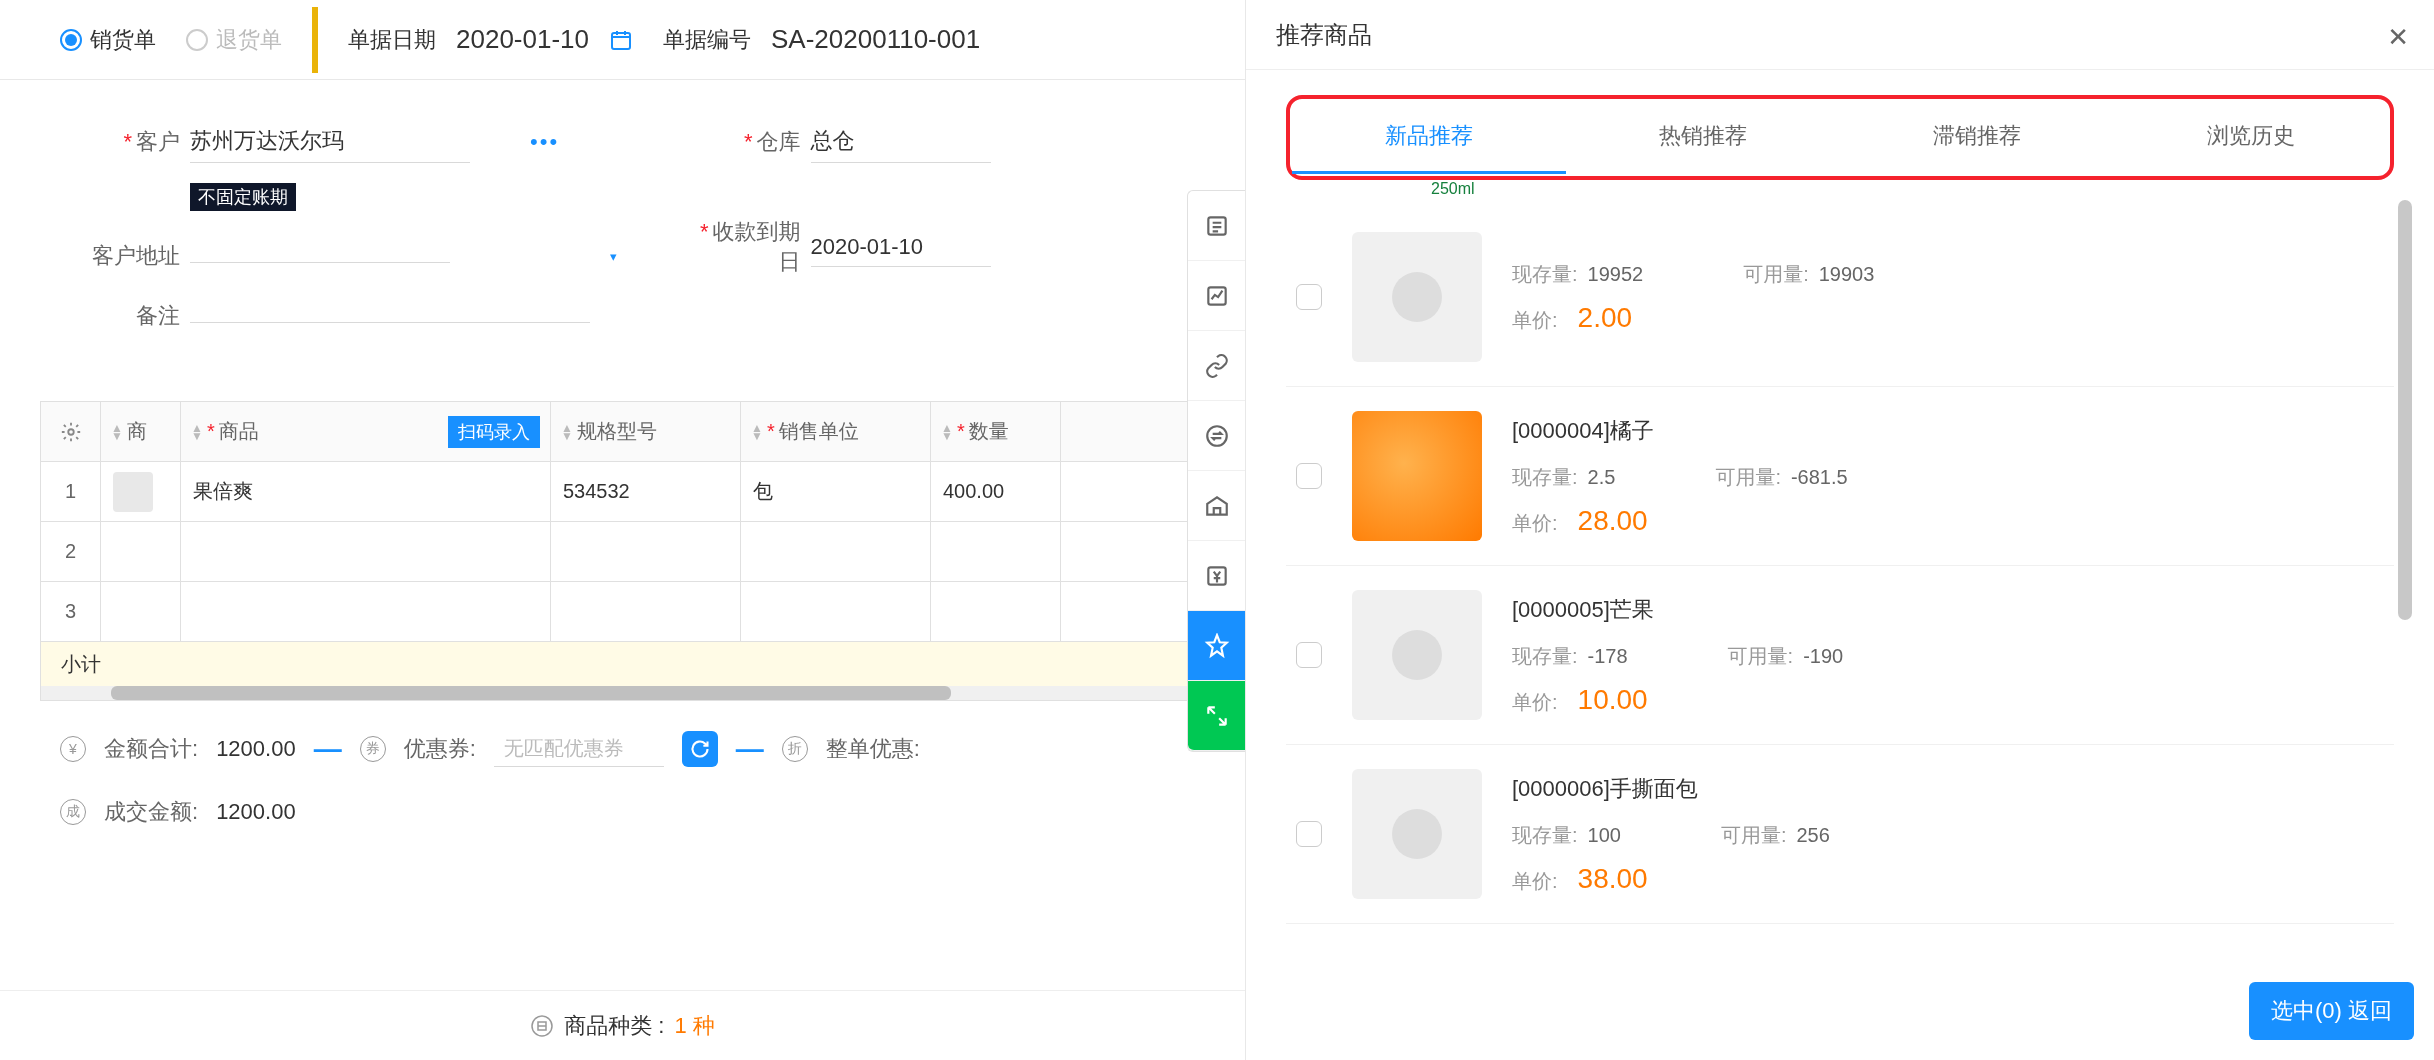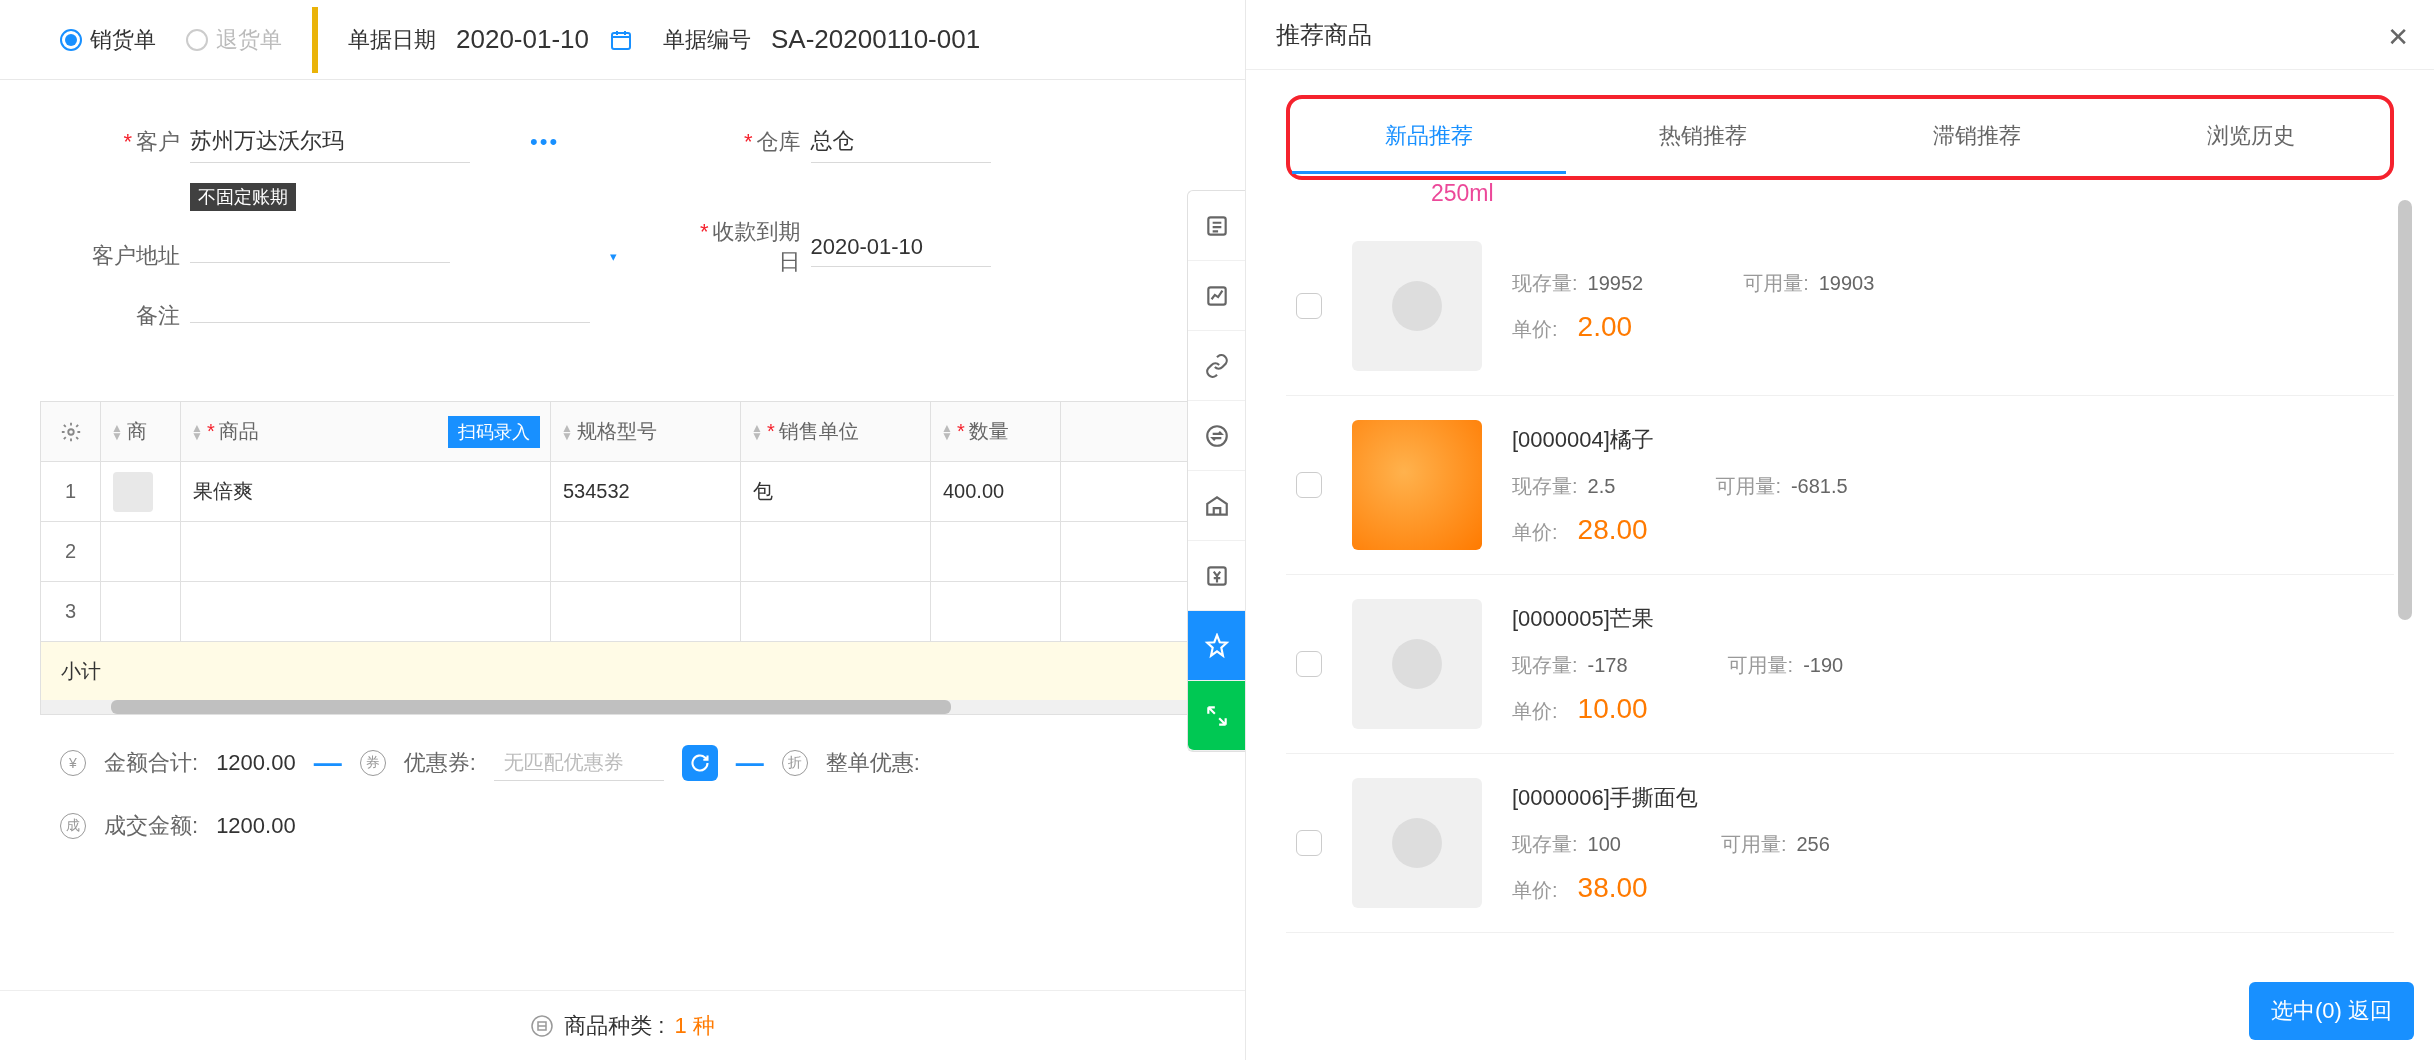--- a/index.html
+++ b/index.html
@@ -20,41 +20,41 @@
 .cal-icon { width: 24px; height: 24px; color: #1890ff; }
 .doc-no { display: flex; align-items: center; gap: 20px; margin-left: 30px; font-size: 22px; }
 
 
 .form-area { padding: 40px 60px 20px 60px; }
 .form-row { display: flex; align-items: center; margin-bottom: 30px; }
 .form-label { width: 130px; text-align: right; padding-right: 10px; font-size: 22px; color: #666; }
 .req { color: #f5222d; margin-right: 4px; }
 .form-input { border: none; border-bottom: 1px solid #d9d9d9; padding: 6px 0; font-size: 22px; min-width: 280px; }
 .more-dots { color: #1890ff; font-size: 22px; margin-left: 60px; letter-spacing: 2px; cursor: pointer; }
-.badge-red { background: #404040; color: #fff; padding: 2px 8px; font-size: 18px; margin-left: 0; display: inline-block; }
+.badge-red { background: #0f172a; color: #fff; padding: 2px 8px; font-size: 18px; margin-left: 0; display: inline-block; }
 .dropdown-arrow { color: #1890ff; margin-left: 160px; }
 .two-col { display: flex; gap: 64px; }
 
 
 .grid-wrap { margin: 20px 40px 0 40px; border: 1px solid #e0e0e0; }
 .grid-head { display: flex; background: #fafafa; border-bottom: 1px solid #e0e0e0; height: 60px; align-items: center; }
 .grid-head .cell { border-right: 1px solid #e0e0e0; padding: 0 10px; display: flex; align-items: center; height: 100%; font-size: 20px; color: #666; }
 .gear-cell { width: 60px; justify-content: center; }
 .col-img { width: 80px; }
 .col-prod { width: 370px; }
 .col-spec { width: 190px; }
 .col-unit { width: 190px; }
 .col-qty { width: 130px; }
 .sort-arrows { color: #bbb; font-size: 12px; margin-right: 4px; display: flex; flex-direction: column; line-height: 8px; }
 .scan-btn { background: #1890ff; color: #fff; padding: 4px 10px; border-radius: 0; font-size: 18px; margin-left: auto; }
 .grid-body .row { display: flex; height: 60px; align-items: center; border-bottom: 1px solid #e0e0e0; }
 .grid-body .cell { border-right: 1px solid #e0e0e0; padding: 0 12px; height: 100%; display: flex; align-items: center; font-size: 20px; }
 .row-num { width: 60px; justify-content: center; color: #666; }
 .thumb { width: 40px; height: 40px; background: #e8e8e8; border-radius: 4px; }
-.subtotal-row { background: #fffbe6; height: 58px; display: flex; align-items: center; padding-left: 20px; font-size: 20px; }
+.subtotal-row { background: #fffbe6; height: 44px; display: flex; align-items: center; padding-left: 20px; font-size: 20px; }
 .hscroll { height: 14px; background: #f0f0f0; position: relative; }
 .hscroll-thumb { position: absolute; left: 70px; width: 840px; height: 14px; background: #c0c0c0; border-radius: 6px; }
 
 
 .summary { padding: 30px 60px; }
 .summary-row { display: flex; align-items: center; gap: 18px; margin-bottom: 30px; font-size: 22px; }
 .sum-icon { width: 26px; height: 26px; border: 1px solid #999; border-radius: 50%; display: flex; align-items: center; justify-content: center; color: #999; font-size: 14px; }
 .sum-label { color: #666; }
 .sum-val { font-size: 22px; }
 .minus { color: #1890ff; font-size: 28px; font-weight: bold; }
@@ -83,21 +83,21 @@
 .rp-item { display: flex; align-items: center; padding: 24px 10px; border-bottom: 1px solid #f0f0f0; gap: 30px; }
 .rp-check { width: 26px; height: 26px; border: 1px solid #ccc; border-radius: 6px; }
 .rp-img { width: 130px; height: 130px; background: #f0f0f0; border-radius: 6px; display: flex; align-items: center; justify-content: center; color: #ccc; }
 .rp-img.orange-img { background: radial-gradient(circle at 40% 40%, #ffb24d, #ff7a00); }
 .rp-info { flex: 1; }
 .rp-title { font-size: 22px; margin-bottom: 18px; }
 .rp-stats { display: flex; gap: 100px; font-size: 20px; color: #666; }
 .rp-stat-label { color: #999; margin-right: 10px; }
 .rp-price-row { margin-top: 14px; font-size: 20px; }
 .rp-price { color: #ff7a00; font-size: 28px; margin-left: 10px; }
-.rp-partial { color: #ec4899; font-size: 23px; margin-left: 185px; margin-bottom: 6px; }
+.rp-partial { color: #15803d; font-size: 16px; margin-left: 185px; margin-bottom: 6px; }
 .vscroll { position: absolute; right: 22px; top: 200px; width: 14px; height: 420px; background: #c8c8c8; border-radius: 7px; }
 .rp-footer-btn { position: absolute; right: 20px; bottom: 20px; background: #1890ff; color: #fff; padding: 14px 22px; border-radius: 6px; font-size: 22px; cursor: pointer; }
 </style>
 </head>
 <body>
 
 <div class="container">
   <div class="left-panel">
     <div class="order-tabs">
       <div class="radio-group">

